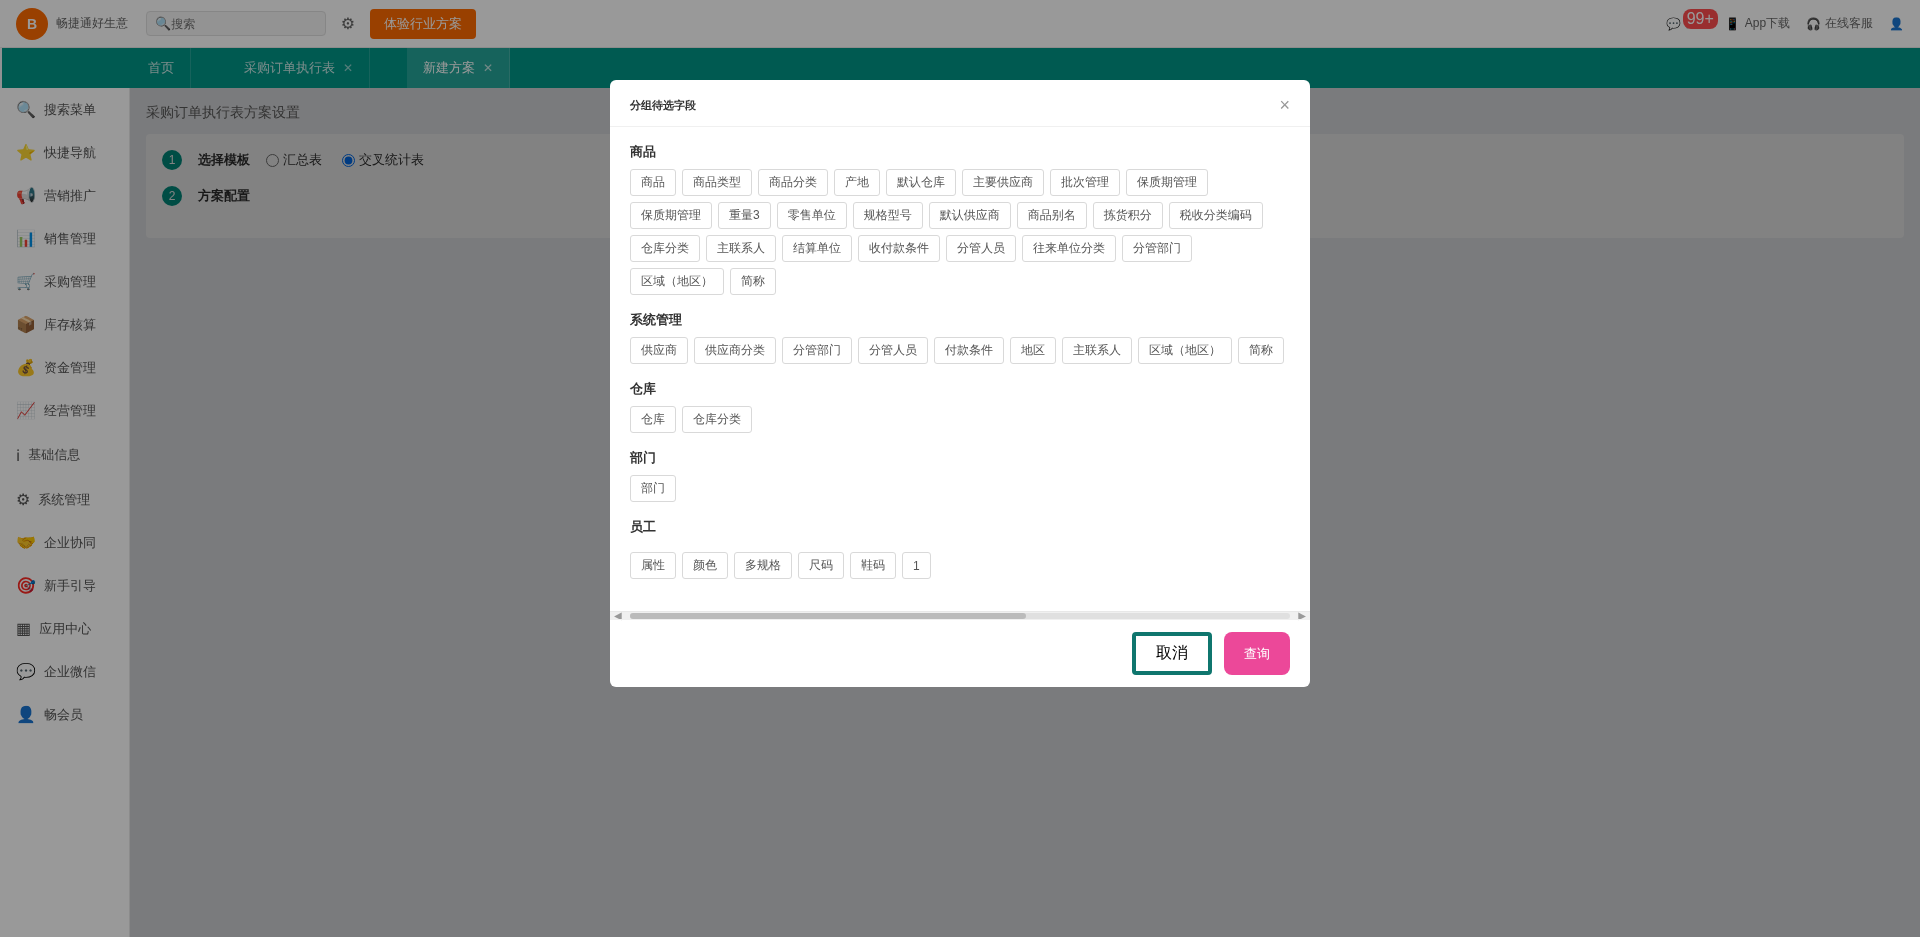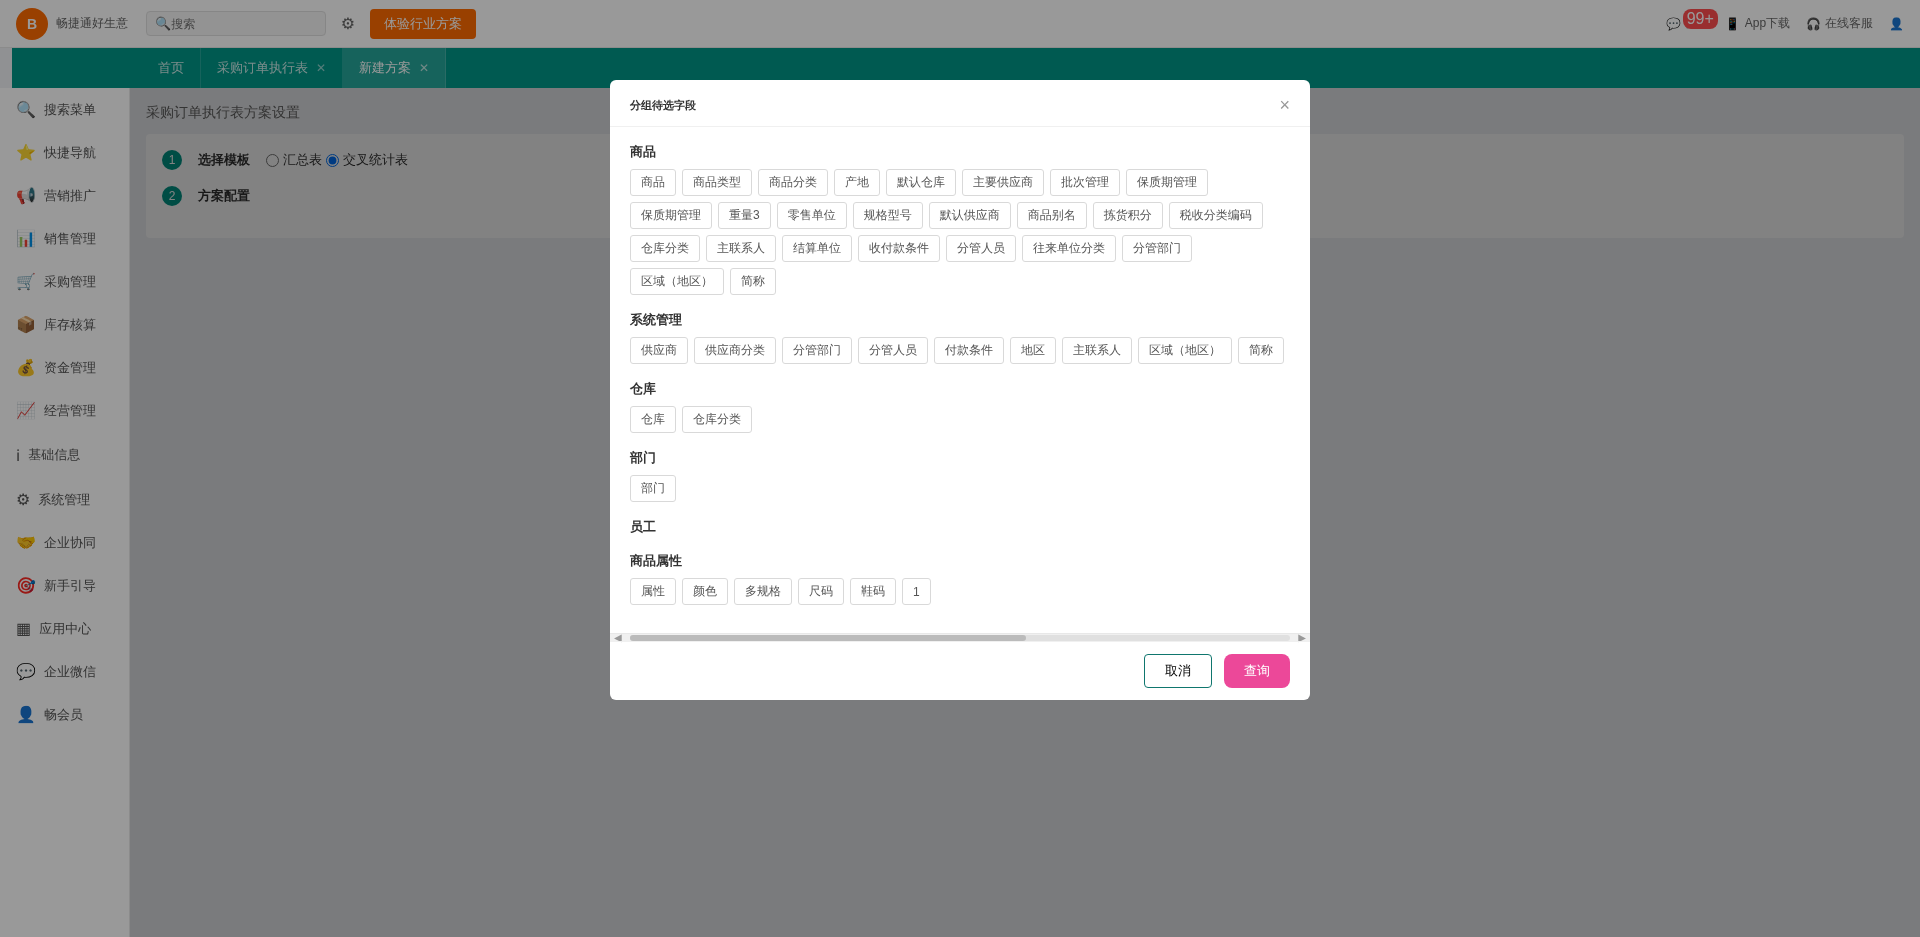--- a/index.html
+++ b/index.html
@@ -105,22 +105,23 @@
     }
 
     
     .tab-bar {
       height: 40px;
       background: #009688;
       display: flex;
       align-items: center;
       padding: 0 0 0 130px;
       position: fixed;
-      top: 48px; left: 12px; right: 0;
+      top: 48px; left: 2px; right: 0;
       z-index: 99;
+      gap: 37px;
     }
     .tab-item {
       height: 40px;
       display: flex;
       align-items: center;
       padding: 0 16px;
       color: rgba(255,255,255,0.8);
       cursor: pointer;
       font-size: 13px;
       gap: 8px;
@@ -182,21 +183,21 @@
     }
     .step-badge {
       background: #009688;
       color: #fff;
       border-radius: 50%;
       width: 20px; height: 20px;
       display: flex; align-items: center; justify-content: center;
       font-size: 12px;
     }
     .step-label { font-size: 13px; font-weight: bold; }
-    .radio-group { display: flex; gap: 4px; align-items: flex-end; }
+    .radio-group { display: flex; gap: 20px; align-items: flex-end; }
     .radio-option { display: flex; align-items: center; gap: 4px; font-size: 13px; cursor: pointer; }
 
     
     .overlay {
       position: fixed;
       top: 0; left: 0; right: 0; bottom: 0;
       background: rgba(0,0,0,0.4);
       z-index: 200;
       display: flex;
       align-items: flex-start;
@@ -243,25 +244,25 @@
     .modal-footer {
       padding: 12px 20px;
       display: flex;
       justify-content: flex-end;
       gap: 12px;
       border-top: 1px solid #f0f0f0;
       flex-shrink: 0;
     }
     .btn-cancel {
       padding: 7px 20px;
-      border: 1px solid #0f766e;
+      border: 4px solid #0f766e;
       border-radius: 4px;
       background: #fff;
       cursor: pointer;
-      font-size: 13px;
+      font-size: 16px;
     }
     .btn-confirm {
       padding: 7px 20px;
       border: none;
       border-radius: 8px;
       background: #ec4899;
       color: #fff;
       cursor: pointer;
       font-size: 13px;
     }
@@ -525,21 +526,20 @@
         <div class="field-tags">
           <button class="field-tag">部门</button>
         </div>
       </div>
 
       <div class="field-section">
         <div class="section-title">员工</div>
       </div>
 
       <div class="field-section">
-        <div class="section-title">商品属性</div>
         <div class="field-tags">
           <button class="field-tag">属性</button>
           <button class="field-tag">颜色</button>
           <button class="field-tag">多规格</button>
           <button class="field-tag">尺码</button>
           <button class="field-tag">鞋码</button>
           <button class="field-tag">1</button>
         </div>
       </div>
 

